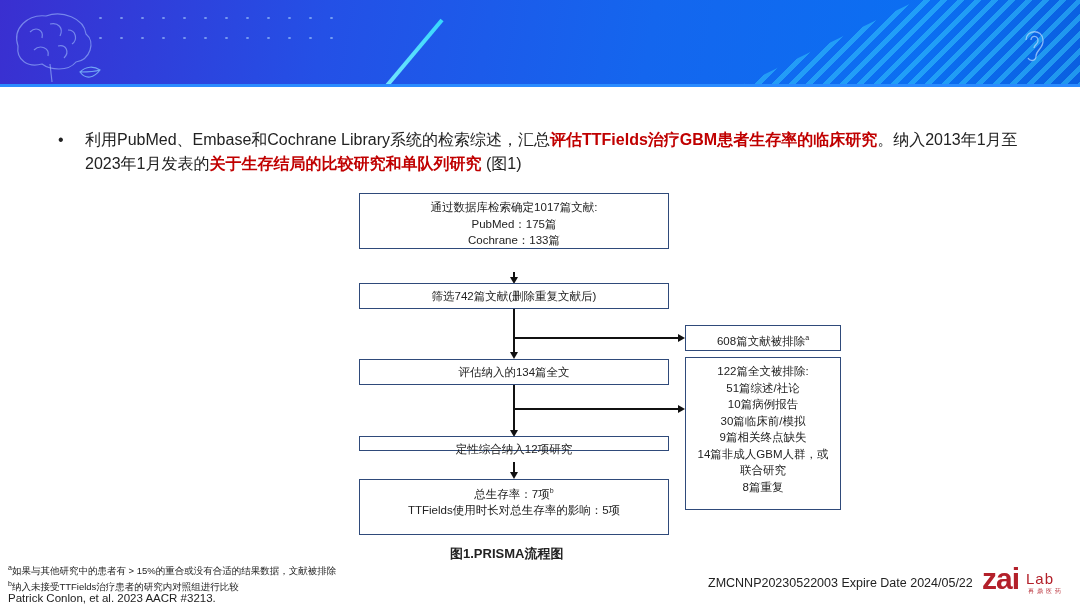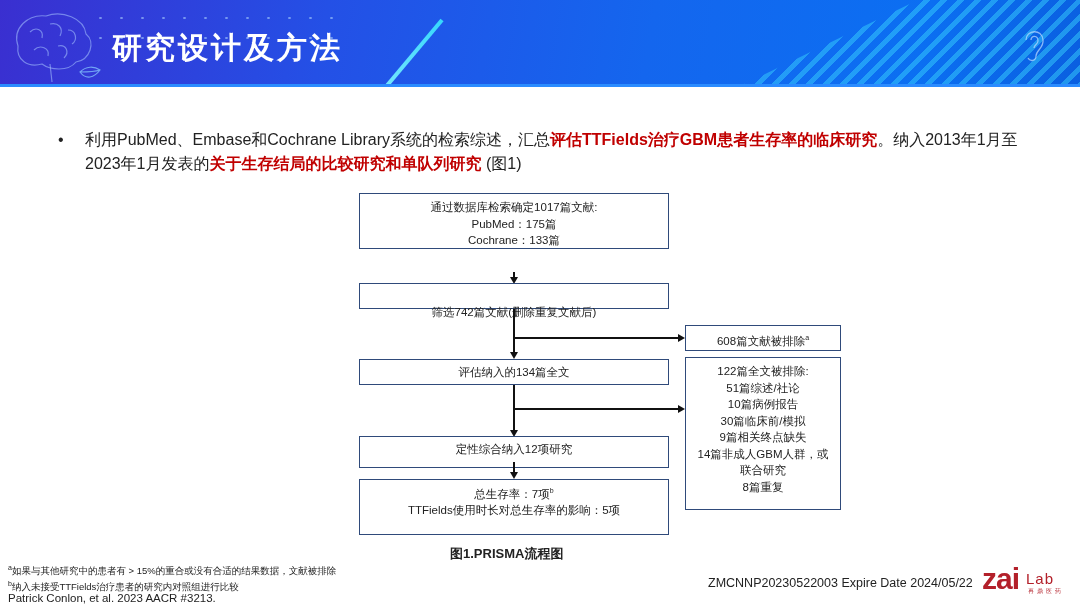--- a/index.html
+++ b/index.html
@@ -43,21 +43,20 @@
   <div class="stripes"></div>
   <div class="beam"></div>
   <svg class="brain" viewBox="0 0 96 80">
     <g fill="none" stroke="rgba(170,200,255,0.55)" stroke-width="1.2">
       <path d="M12 40 C6 22 22 8 40 10 C56 4 78 12 80 28 C90 36 84 54 70 56 C62 66 44 64 36 58 C22 62 10 54 12 40 Z"></path>
       <path d="M24 26 C30 20 38 24 36 32 M44 18 C52 16 58 22 54 30 M62 24 C70 24 72 34 66 38 M28 44 C34 38 44 42 42 50 M52 40 C60 38 64 46 58 52"></path>
       <path d="M44 58 L46 76"></path>
     </g>
     <path d="M74 66 C80 60 88 60 94 64 C88 72 80 74 74 66 Z M74 66 C82 66 88 66 94 64" fill="none" stroke="rgba(140,210,255,0.7)" stroke-width="1.2"></path>
   </svg>
-  <div class="title">研究设计及方法</div>
   <svg class="ear" viewBox="0 0 30 40">
     <path d="M8 16 C8 6 24 4 25 16 C26 24 18 26 18 32 C18 37 12 38 10 34 M13 16 C13 11 20 11 20 17 C20 20 16 21 16 24" fill="none" stroke="rgba(190,220,255,0.7)" stroke-width="1.3"></path>
   </svg>
   <div class="bottomline"></div>
 </div>
 
 <div class="bullet-wrap">
   <span class="bullet-dot">•</span>
   <div class="bullet-text">
     <span>利用PubMed、Embase和Cochrane Library系统的检索综述，汇总</span><span class="red">评估TTFields治疗GBM患者生存率的临床研究</span><span>。纳入2013年1月至2023年1月发表的</span><span class="red">关于生存结局的比较研究和单队列研究</span><span> (图1)</span>
@@ -66,21 +65,21 @@
 
 <div>
   <div class="box" style="left:359px;top:193px;width:310px;height:56px;padding-top:5px;">
     <div>通过数据库检索确定1017篇文献:</div>
     <div>PubMed：175篇</div>
     <div>Cochrane：133篇</div>
   </div>
   <div class="vline" style="left:513px;top:272px;height:7px;"></div>
   <div class="arrow-d" style="left:510px;top:277px;"></div>
 
-  <div class="box" style="left:359px;top:283px;width:310px;height:26px;padding-top:20px;">
+  <div class="box" style="left:359px;top:283px;width:310px;height:26px;padding-top:4px;">
     <div>筛选742篇文献(删除重复文献后)</div>
   </div>
 
   <div class="vline" style="left:513px;top:309px;height:45px;"></div>
   <div class="arrow-d" style="left:510px;top:352px;"></div>
   <div class="hline" style="left:513px;top:337px;width:167px;"></div>
   <div class="arrow-r" style="left:678px;top:334px;"></div>
 
   <div class="box" style="left:685px;top:325px;width:156px;height:26px;padding-top:4px;">
     <span>608篇文献被排除</span><sup>a</sup>
@@ -99,21 +98,21 @@
     <div>122篇全文被排除:</div>
     <div>51篇综述/社论</div>
     <div>10篇病例报告</div>
     <div>30篇临床前/模拟</div>
     <div>9篇相关终点缺失</div>
     <div>14篇非成人GBM人群，或</div>
     <div>联合研究</div>
     <div>8篇重复</div>
   </div>
 
-  <div class="box" style="left:359px;top:436px;width:310px;height:32px;padding-top:4px;">
+  <div class="box" style="left:359px;top:436px;width:310px;height:15px;padding-top:4px;">
     <div>定性综合纳入12项研究</div>
   </div>
   <div class="vline" style="left:513px;top:462px;height:12px;"></div>
   <div class="arrow-d" style="left:510px;top:472px;"></div>
 
   <div class="box" style="left:359px;top:479px;width:310px;height:56px;padding-top:3px;">
     <div><span>总生存率：7项</span><sup>b</sup></div>
     <div>TTFields使用时长对总生存率的影响：5项</div>
   </div>
 </div>

